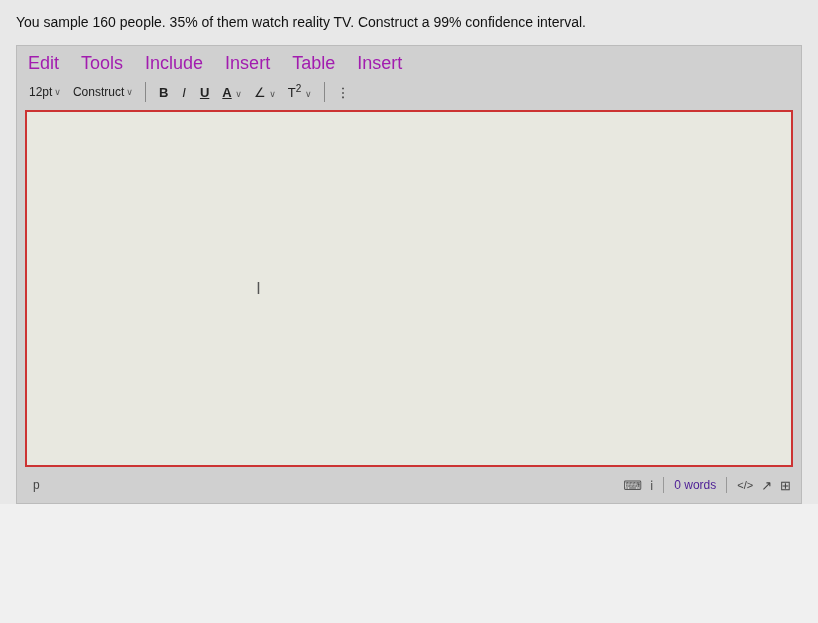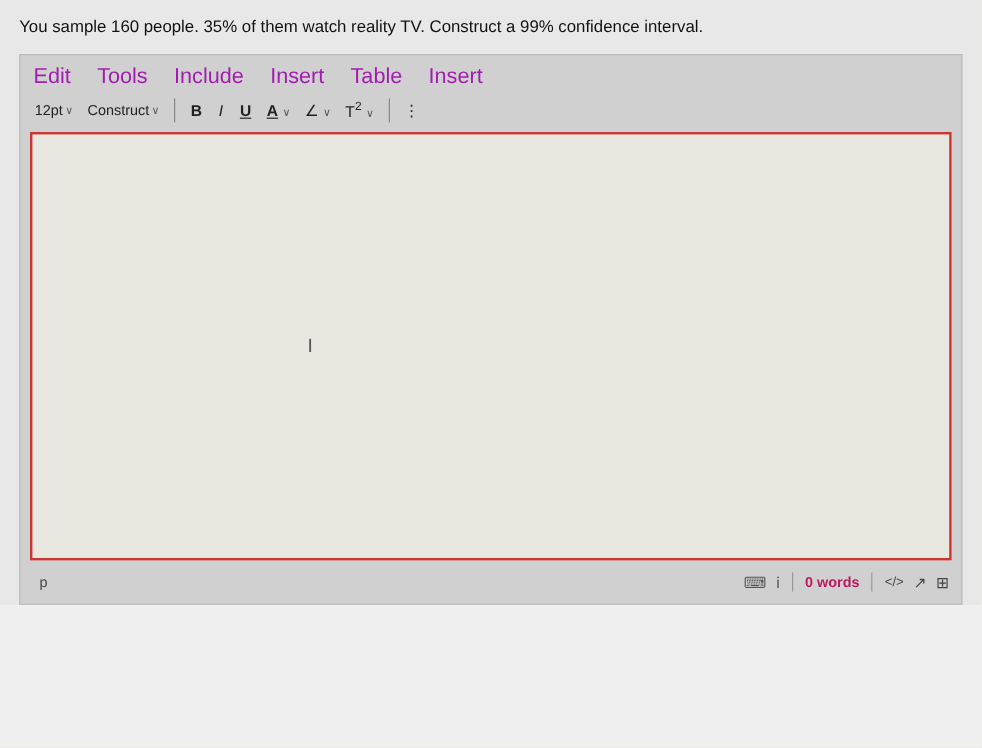--- a/index.html
+++ b/index.html
@@ -157,22 +157,21 @@
     }
 
     .status-icon {
       font-size: 13px;
       color: #555;
       cursor: pointer;
     }
 
     .word-count {
       font-size: 12px;
-      color: #be185d;
-      font-weight: bold;
+      color: #4c1d95;
     }
 
     .status-divider {
       width: 1px;
       height: 16px;
       background: #999;
       margin: 0 2px;
     }
 
     .code-btn {

